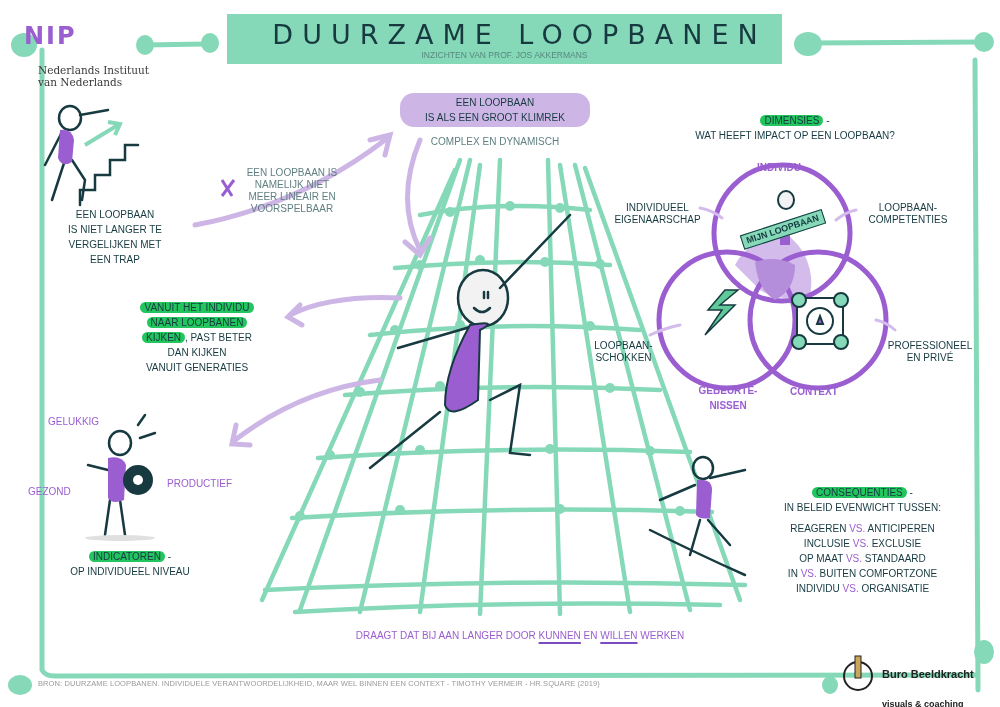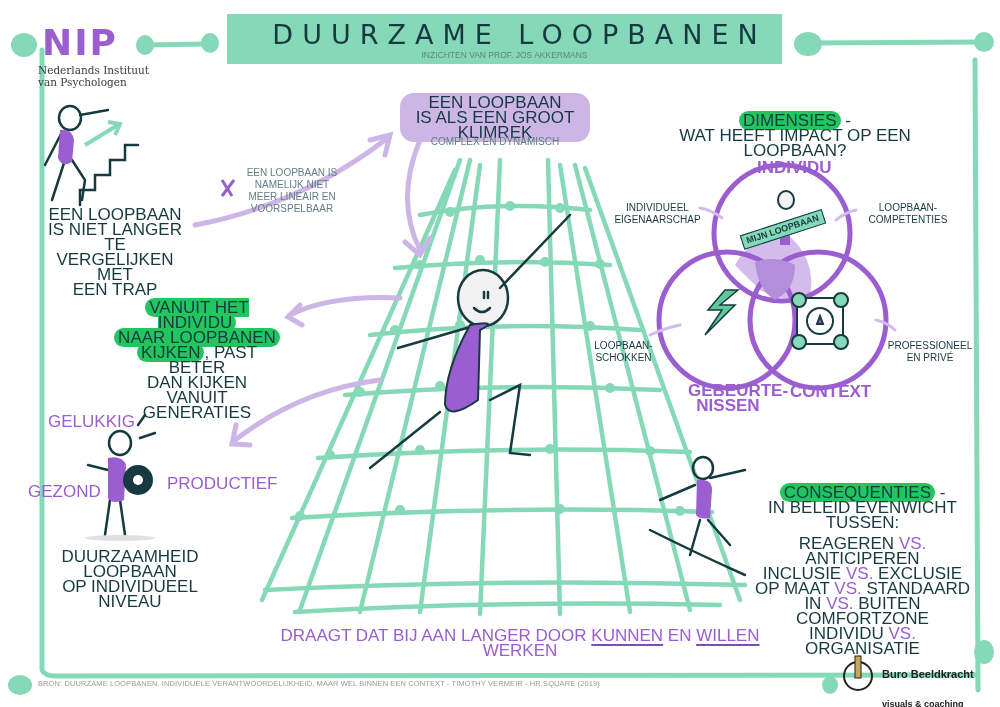--- a/index.html
+++ b/index.html
@@ -8,23 +8,23 @@
   .abs { position: absolute; }
   .svg-layer { position: absolute; left: 0; top: 0; width: 1000px; height: 707px; }
   .center { text-align: center; }
   .dark { color: #163a40; }
   .teal-grey { color: #5f7f80; }
   .purple { color: #9a5ed0; }
   .hl { background: #22c55e; border-radius: 12px; padding: 0 4px; }
   .title-bar { position: absolute; left: 227px; top: 14px; width: 555px; height: 50px; background: #86d9b8; }
   .title-text { position: absolute; left: 0; top: 5px; width: 100%; text-align: center; font-size: 27px; letter-spacing: 9px; font-family: "DejaVu Sans", sans-serif; font-weight: normal; color: #163a40; margin-left: 15px; }
   .subtitle { position: absolute; left: 0; top: 36px; width: 100%; text-align: center; font-size: 8.5px; color: #56867d; }
-  .nip-logo { position: absolute; left: 42px; top: 22px; font-size: 36px; font-weight: bold; color: #9a5ed0; font-family: "DejaVu Sans", sans-serif; letter-spacing: 2px; }
+  .nip-logo { position: absolute; left: 24px; top: 22px; font-size: 24px; font-weight: bold; color: #9a5ed0; font-family: "DejaVu Sans", sans-serif; letter-spacing: 2px; }
   .nip-sub { position: absolute; left: 38px; top: 64px; font-family: "DejaVu Serif", serif; font-size: 10.5px; line-height: 12px; color: #3a3a3a; }
-  .t12 { font-size: 17px; line-height: 15px; }
+  .t12 { font-size: 10px; line-height: 15px; }
   .t10 { font-size: 10px; line-height: 12px; }
   .t9 { font-size: 9px; line-height: 11px; }
   .vs { color: #9a5ed0; margin-top: 28px; }
   .u { text-decoration: underline; text-decoration-color: #7a4cbf; text-decoration-thickness: 2px; text-underline-offset: 3px; }
   .source { position: absolute; left: 38px; top: 679px; font-size: 7.5px; color: #9a9a9a; white-space: nowrap; letter-spacing: 0.1px; }
   .buro-name { position: absolute; left: 882px; top: 668px; font-size: 11px; font-weight: bold; color: #222; }
   .buro-sub { position: absolute; left: 882px; top: 683px; font-size: 9px; font-weight: bold; color: #222; margin-top: 16px; }
 </style>
 </head>
 <body>
@@ -179,21 +179,21 @@
     <path d="M876 320 Q886 322 895 330"></path>
   </g>
 
   <circle cx="858" cy="676" r="14" fill="none" stroke="#222" stroke-width="2"></circle>
   <rect x="855" y="656" width="6" height="22" fill="#c9a65a" stroke="#222" stroke-width="1"></rect>
 </svg>
 
 <div class="nip-logo">NIP</div>
 <div class="nip-sub">
   <div>Nederlands Instituut</div>
-  <div>van Psychologen</div>
+  <div>van Nederlands</div>
 </div>
 
 <div class="title-bar">
   <div class="title-text">DUURZAME LOOPBANEN</div>
   <div class="subtitle">INZICHTEN VAN PROF. JOS AKKERMANS</div>
 </div>
 
 <div class="abs center dark t12" style="left:40px; top:207px; width:150px;">
   <div>EEN LOOPBAAN</div>
   <div>IS NIET LANGER TE</div>
@@ -221,21 +221,21 @@
   <div><span class="hl">NAAR LOOPBANEN</span></div>
   <div><span class="hl">KIJKEN</span><span>, PAST BETER</span></div>
   <div>DAN KIJKEN</div>
   <div>VANUIT GENERATIES</div>
 </div>
 
 <div class="abs purple t12" style="left:48px; top:414px;">GELUKKIG</div>
 <div class="abs purple t12" style="left:28px; top:484px;">GEZOND</div>
 <div class="abs purple t12" style="left:167px; top:476px;">PRODUCTIEF</div>
 <div class="abs center dark t12" style="left:30px; top:549px; width:200px;">
-  <div>DUURZAAMHEID LOOPBAAN</div>
+  <div><span class="hl">INDICATOREN</span><span> -</span></div>
   <div>OP INDIVIDUEEL NIVEAU</div>
 </div>
 
 <div class="abs center dark t12" style="left:630px; top:113px; width:330px;">
   <div><span class="hl">DIMENSIES</span><span> -</span></div>
   <div>WAT HEEFT IMPACT OP EEN LOOPBAAN?</div>
 </div>
 <div class="abs purple t12" style="left:757px; top:160px; font-weight:bold;">INDIVIDU</div>
 <div class="abs center purple t12" style="left:688px; top:383px; width:80px; font-weight:bold;">
   <div>GEBEURTE-</div>

